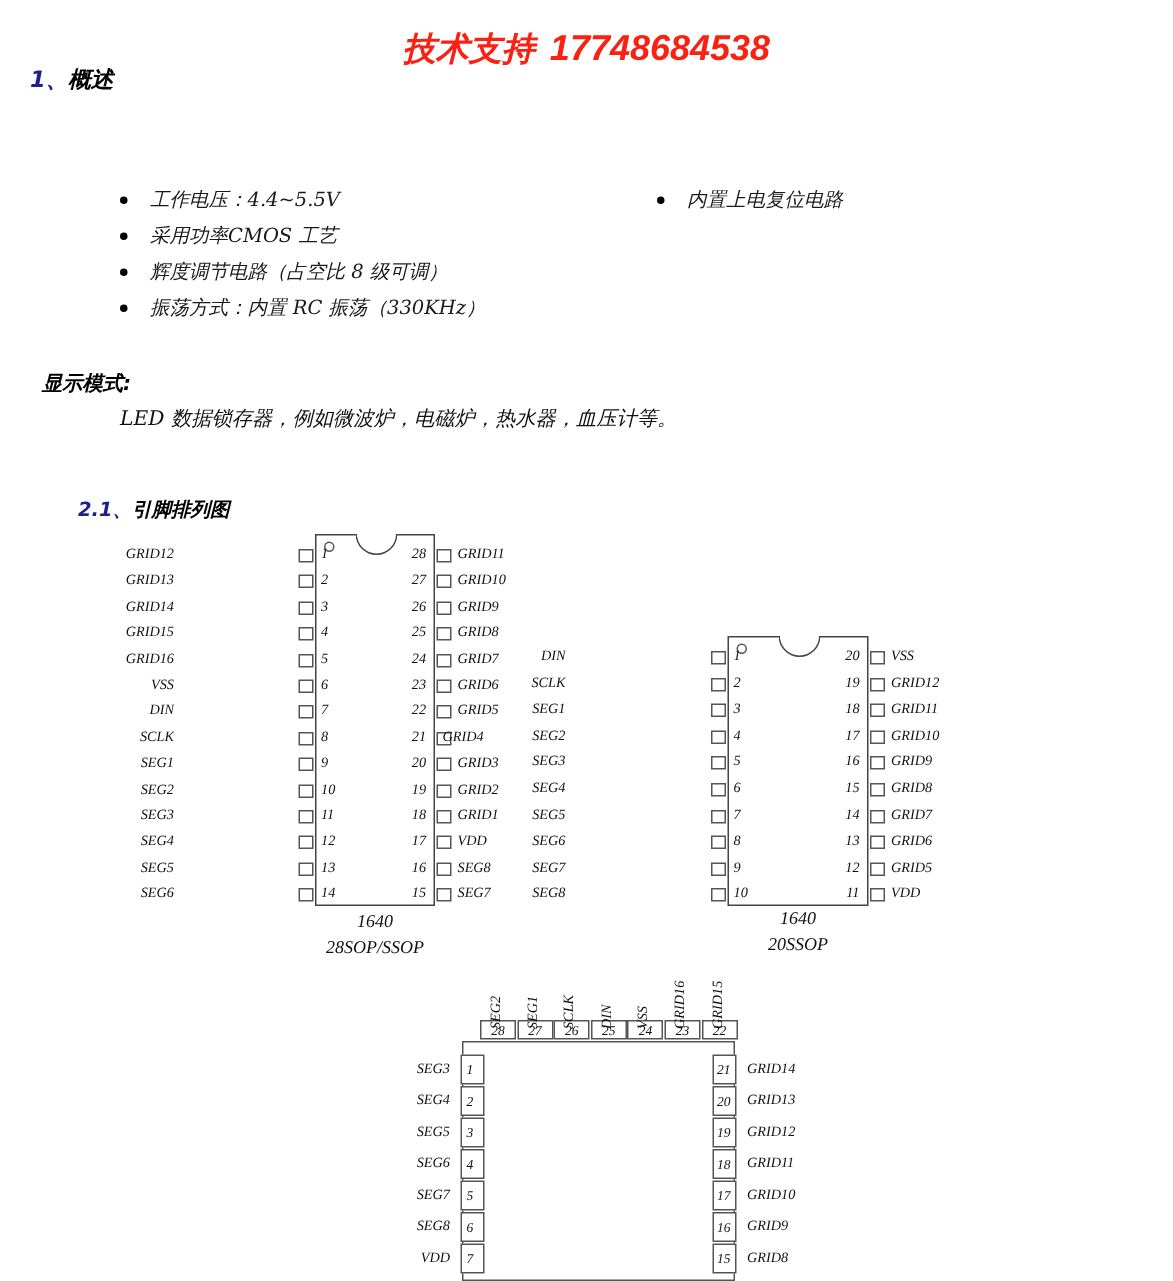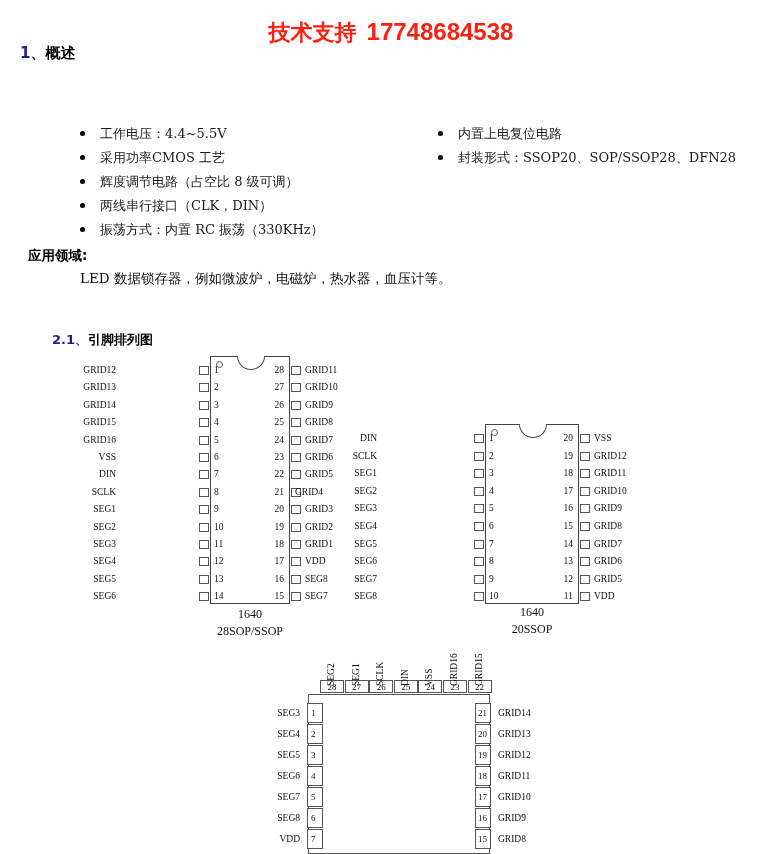--- a/index.html
+++ b/index.html
@@ -1,21 +1,21 @@
 <!DOCTYPE html>
 <html><head>
 <meta charset="utf-8">
 <style>
   html,body{margin:0;padding:0;}
   body{
     width:782px;height:854px;background:#ffffff;overflow:hidden;
     font-family:"Liberation Serif","DejaVu Serif",serif;
     color:#1a1a1a;position:relative;
   }
-  .page{position:relative;width:754px;height:854px;}
+  .page{position:relative;width:754px;height:854px;font-style:italic;}
 
   
   .header-red{
     position:absolute;left:0;top:18px;width:782px;text-align:center;
     color:#fb2112;font-weight:bold;font-size:23px;letter-spacing:0px;
     font-family:"Liberation Sans","DejaVu Sans",sans-serif;
   }
   .header-red .cn{font-family:"DejaVu Sans",sans-serif;font-size:22px;}
   .header-red .num{font-family:"Liberation Sans",sans-serif;font-size:24px;margin-left:10px;}
 
@@ -124,33 +124,31 @@
   <div class="h1" style="left:20px;top:44px;">
     <span class="n">1、</span><span>概述</span>
   </div>
 
 
   <div class="feat" style="left:78px;top:126px;">
     <ul>
       <li>工作电压：4.4~5.5V</li>
       <li>采用功率CMOS 工艺</li>
       <li>辉度调节电路（占空比 8 级可调）</li>
-      <li>两线串行接口（CLK，DIN）</li>
       <li>振荡方式：内置 RC 振荡（330KHz）</li>
     </ul>
   </div>
 
   <div class="feat" style="left:436px;top:126px;">
     <ul>
       <li>内置上电复位电路</li>
-      <li>封装形式：SSOP20、SOP/SSOP28、DFN28</li>
     </ul>
   </div>
 
-  <div class="subhead" style="left:28px;top:247px;">应用领域:</div>
+  <div class="subhead" style="left:28px;top:247px;">显示模式:</div>
   <div class="appline" style="left:80px;top:270px;">LED 数据锁存器，例如微波炉，电磁炉，热水器，血压计等。</div>
 
   <div class="h2" style="left:52px;top:331px;">
     <span class="n">2.1、</span><span>引脚排列图</span>
   </div>
 
   <div class="pkg" id="pkg-sop28" style="left:210px;top:356px;">
     <div class="pkg-body" style="left:0;top:0;width:80px;height:248px;">
       <div class="notch"></div>
       <div class="notch-mask"></div>

